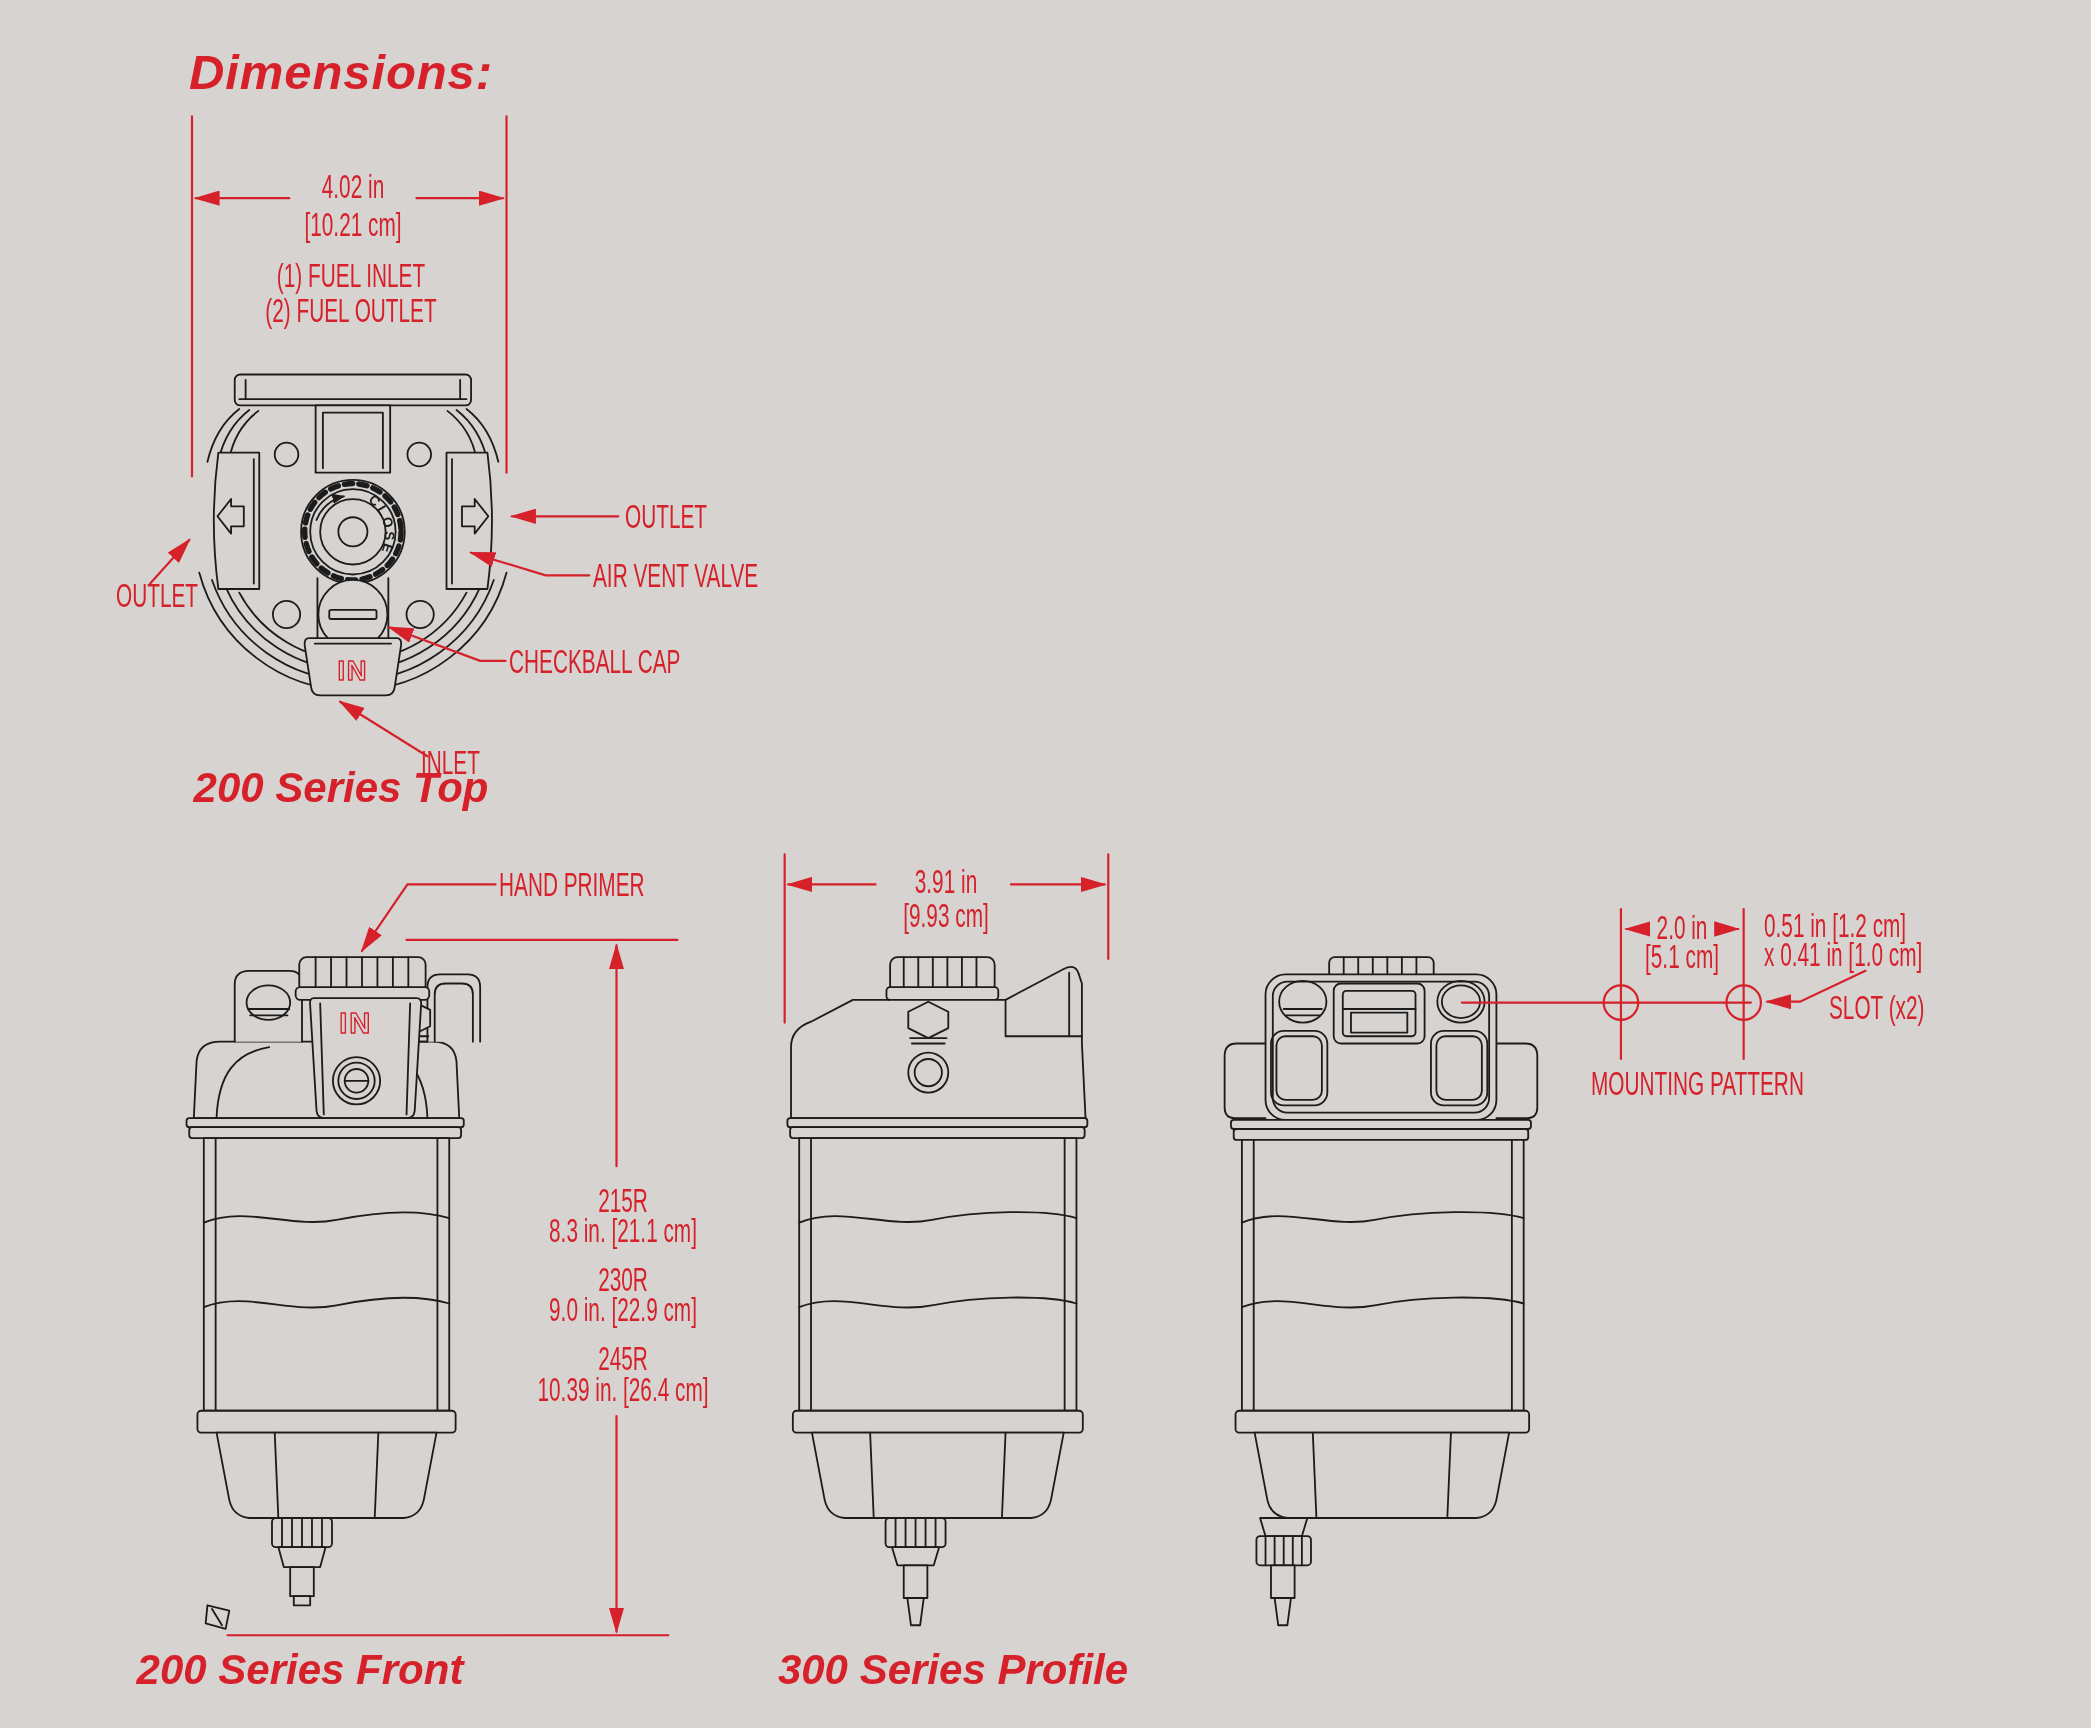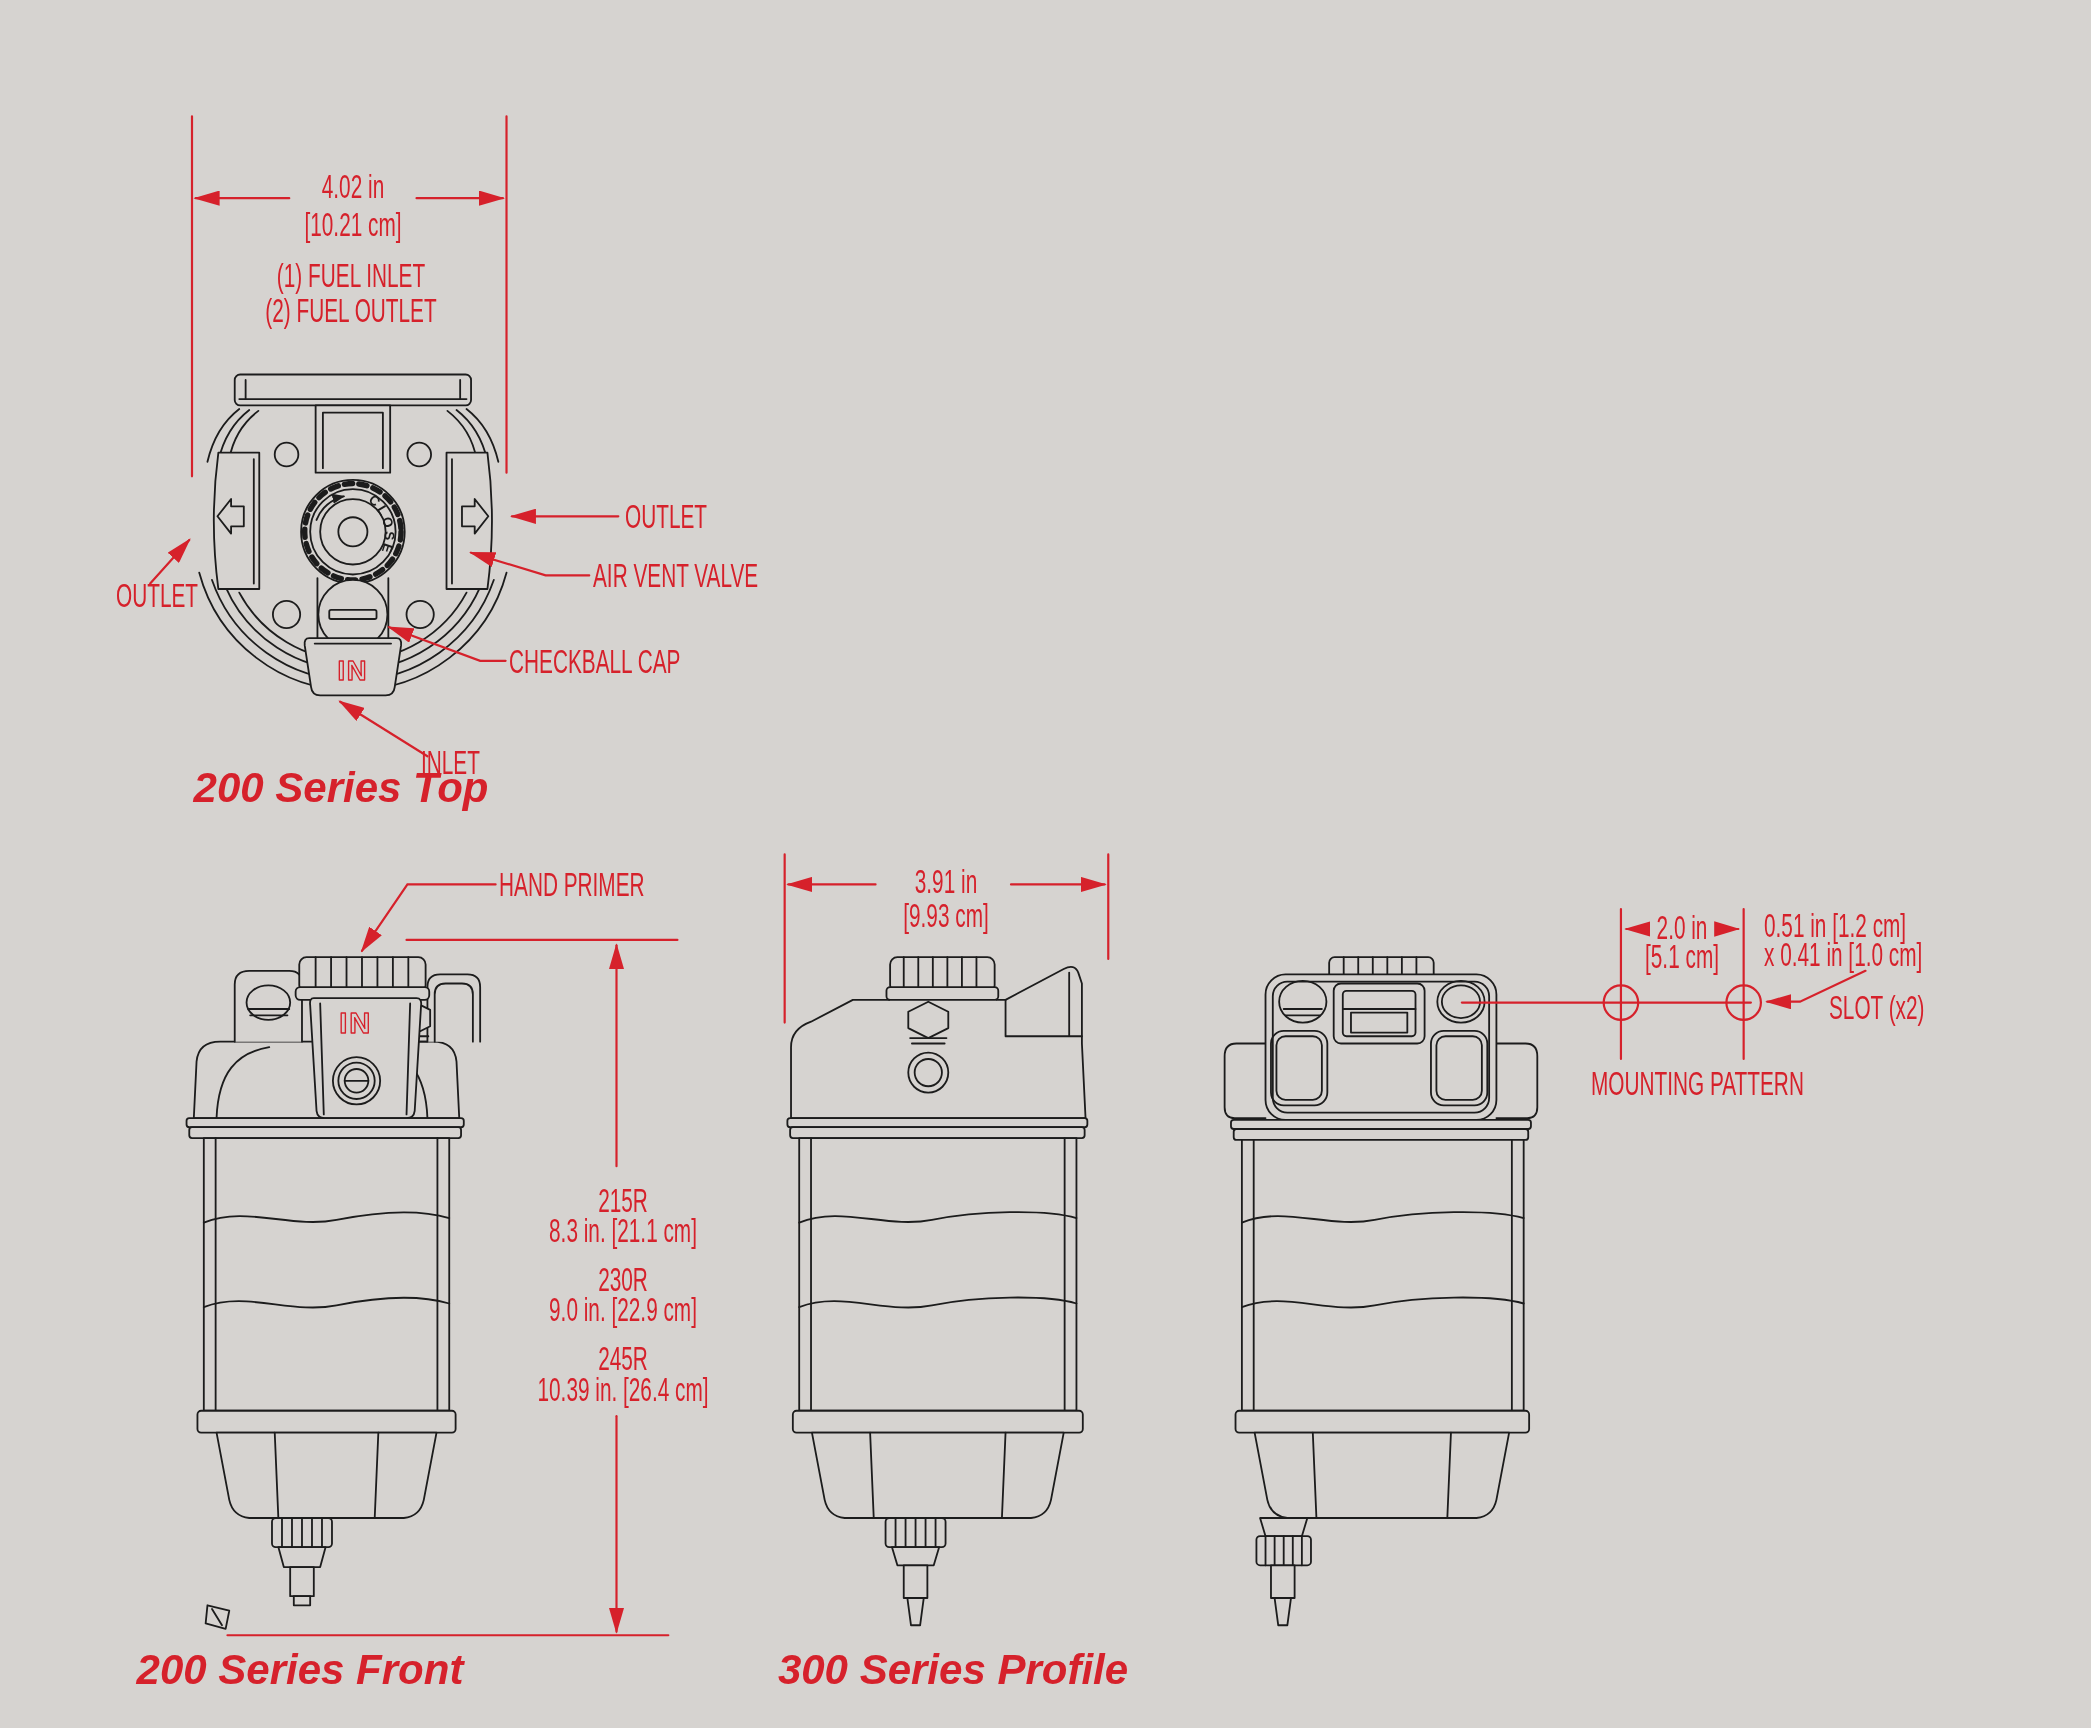--- a/index.html
+++ b/index.html
@@ -273,20 +273,21 @@
       <circle cx="1783" cy="1103" r="19"></circle>
       <circle cx="1918" cy="1103" r="19"></circle>
       <path d="M 1783,1000 L 1783,1165 M 1918,1000 L 1918,1165"></path>
       <line x1="1812" y1="1022" x2="1789" y2="1022" marker-end="url(#ra)"></line>
       <line x1="1890" y1="1022" x2="1912" y2="1022" marker-end="url(#ra)"></line>
       <path d="M 2052,1068 L 1980,1102 L 1944,1102" marker-end="url(#ra)"></path>
     </g>
   </g>
 </svg>
 
+<div class="t title" style="left:189px;top:44px;">Dimensions:</div>
 
 <div class="t cnd cc" style="left:353px;top:169px;">4.02 in</div>
 <div class="t cnd cc" style="left:353px;top:207px;">[10.21 cm]</div>
 <div class="t cnd cc" style="left:351px;top:258px;">(1) FUEL INLET</div>
 <div class="t cnd cc" style="left:351px;top:293px;">(2) FUEL OUTLET</div>
 
 <div class="t cnd ll" style="left:116px;top:578px;">OUTLET</div>
 <div class="t cnd ll" style="left:625px;top:499px;">OUTLET</div>
 <div class="t cnd ll" style="left:593px;top:558px;">AIR VENT VALVE</div>
 <div class="t cnd ll" style="left:509px;top:644px;">CHECKBALL CAP</div>

